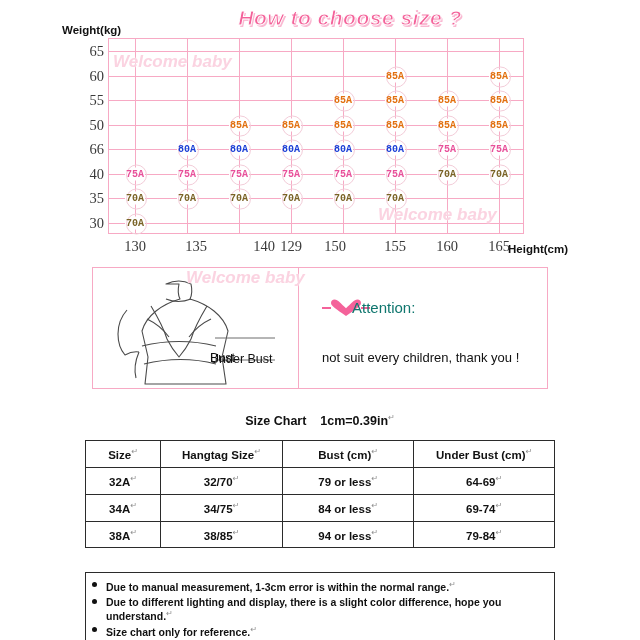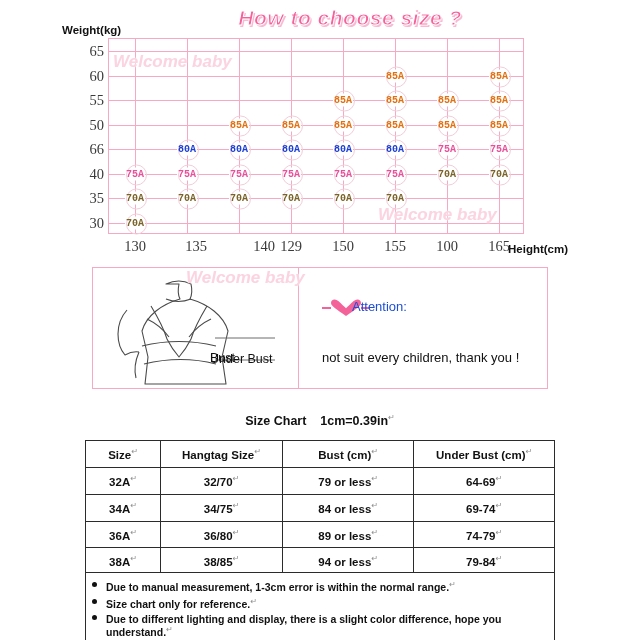--- a/index.html
+++ b/index.html
@@ -88,21 +88,21 @@
     position:absolute;left:205px;top:0;height:100%;width:0;
     border-left:1.3px solid #f7a9c4;
   }
   .bust-label{
     position:absolute;font-size:12.5px;color:#111;white-space:nowrap;
     font-family:"Liberation Sans", sans-serif;
   }
   .att-heart{position:absolute;left:322px;top:299px;}
   .att-title{
     position:absolute;left:352px;top:299px;
-    font-size:13px;color:#1d4ed8;
+    font-size:15px;color:#0f766e;
   }
   .att-l1{position:absolute;left:322px;top:326px;font-size:13px;color:#111;}
   .att-l2{position:absolute;left:322px;top:350px;font-size:13px;color:#111;}
 
   
   .tbl{
     position:absolute;left:85px;top:406px;width:470px;
     border-collapse:collapse;
     font-family:"Liberation Sans", sans-serif;
   }
@@ -158,25 +158,25 @@
         <div class="ytick" style="top: 183.75px;">30</div>
         <div class="gl-v" style="left: 26px;"></div>
         <div class="xtick" style="left: 26px;">130</div>
         <div class="gl-v" style="left: 78px;"></div>
         <div class="xtick" style="left: 87px;">135</div>
         <div class="gl-v" style="left: 130px;"></div>
         <div class="xtick" style="left: 146px; margin-left: 9px;">140</div>
         <div class="gl-v" style="left: 182px;"></div>
         <div class="xtick" style="left: 182px;">129</div>
         <div class="gl-v" style="left: 234px;"></div>
-        <div class="xtick" style="left: 234px; text-align: right;">150</div>
+        <div class="xtick" style="left: 226px; text-align: right;">150</div>
         <div class="gl-v" style="left: 286px;"></div>
         <div class="xtick" style="left: 286px;">155</div>
         <div class="gl-v" style="left: 338px;"></div>
-        <div class="xtick" style="left: 338px;">100</div>
+        <div class="xtick" style="left: 338px;">160</div>
         <div class="gl-v" style="left: 390px;"></div>
         <div class="xtick" style="left: 390px;">165</div>
         <div class="pt c85" style="left: 286px; top: 36.75px;">85A</div>
         <div class="pt c85" style="left: 390px; top: 36.75px;">85A</div>
         <div class="pt c85" style="left: 234px; top: 61.25px;">85A</div>
         <div class="pt c85" style="left: 286px; top: 61.25px;">85A</div>
         <div class="pt c85" style="left: 338px; top: 61.25px;">85A</div>
         <div class="pt c85" style="left: 390px; top: 61.25px;">85A</div>
         <div class="pt c85" style="left: 130px; top: 85.75px;">85A</div>
         <div class="pt c85" style="left: 182px; top: 85.75px;">85A</div>
@@ -260,38 +260,32 @@
           <td>79 or less<span class="sup">↵</span></td>
           <td>64-69<span class="sup">↵</span></td>
         </tr>
         <tr>
           <td>34A<span class="sup">↵</span></td>
           <td>34/75<span class="sup">↵</span></td>
           <td>84 or less<span class="sup">↵</span></td>
           <td>69-74<span class="sup">↵</span></td>
         </tr>
         <tr>
-          <td>36A<span class="sup">↵</span></td>
-          <td>36/80<span class="sup">↵</span></td>
-          <td>89 or less<span class="sup">↵</span></td>
-          <td>74-79<span class="sup">↵</span></td>
-        </tr>
-        <tr>
           <td>38A<span class="sup">↵</span></td>
           <td>38/85<span class="sup">↵</span></td>
           <td>94 or less<span class="sup">↵</span></td>
           <td>79-84<span class="sup">↵</span></td>
         </tr>
       </tbody>
   </table>
 
   <div class="notes-box">
     <div id="notes-list">
         <div class="note-row"><span class="bullet"></span><span>Due to manual measurement, 1-3cm error is within the normal range.<span class="sup">↵</span></span></div>
+        <div class="note-row"><span class="bullet"></span><span>Due to different lighting and display, there is a slight color difference, hope you understand.<span class="sup">↵</span></span></div>
         <div class="note-row"><span class="bullet"></span><span>Size chart only for reference.<span class="sup">↵</span></span></div>
-        <div class="note-row"><span class="bullet"></span><span>Due to different lighting and display, there is a slight color difference, hope you understand.<span class="sup">↵</span></span></div>
       </div>
   </div>
 
 <div class="wm" style="left: 113px; top: 52px;">Welcome baby</div>
     <div class="wm" style="left: 378px; top: 205px;">Welcome baby</div>
     <div class="wm" style="left: 186px; top: 268px;">Welcome baby</div>
   </div>
 
 </body></html>

